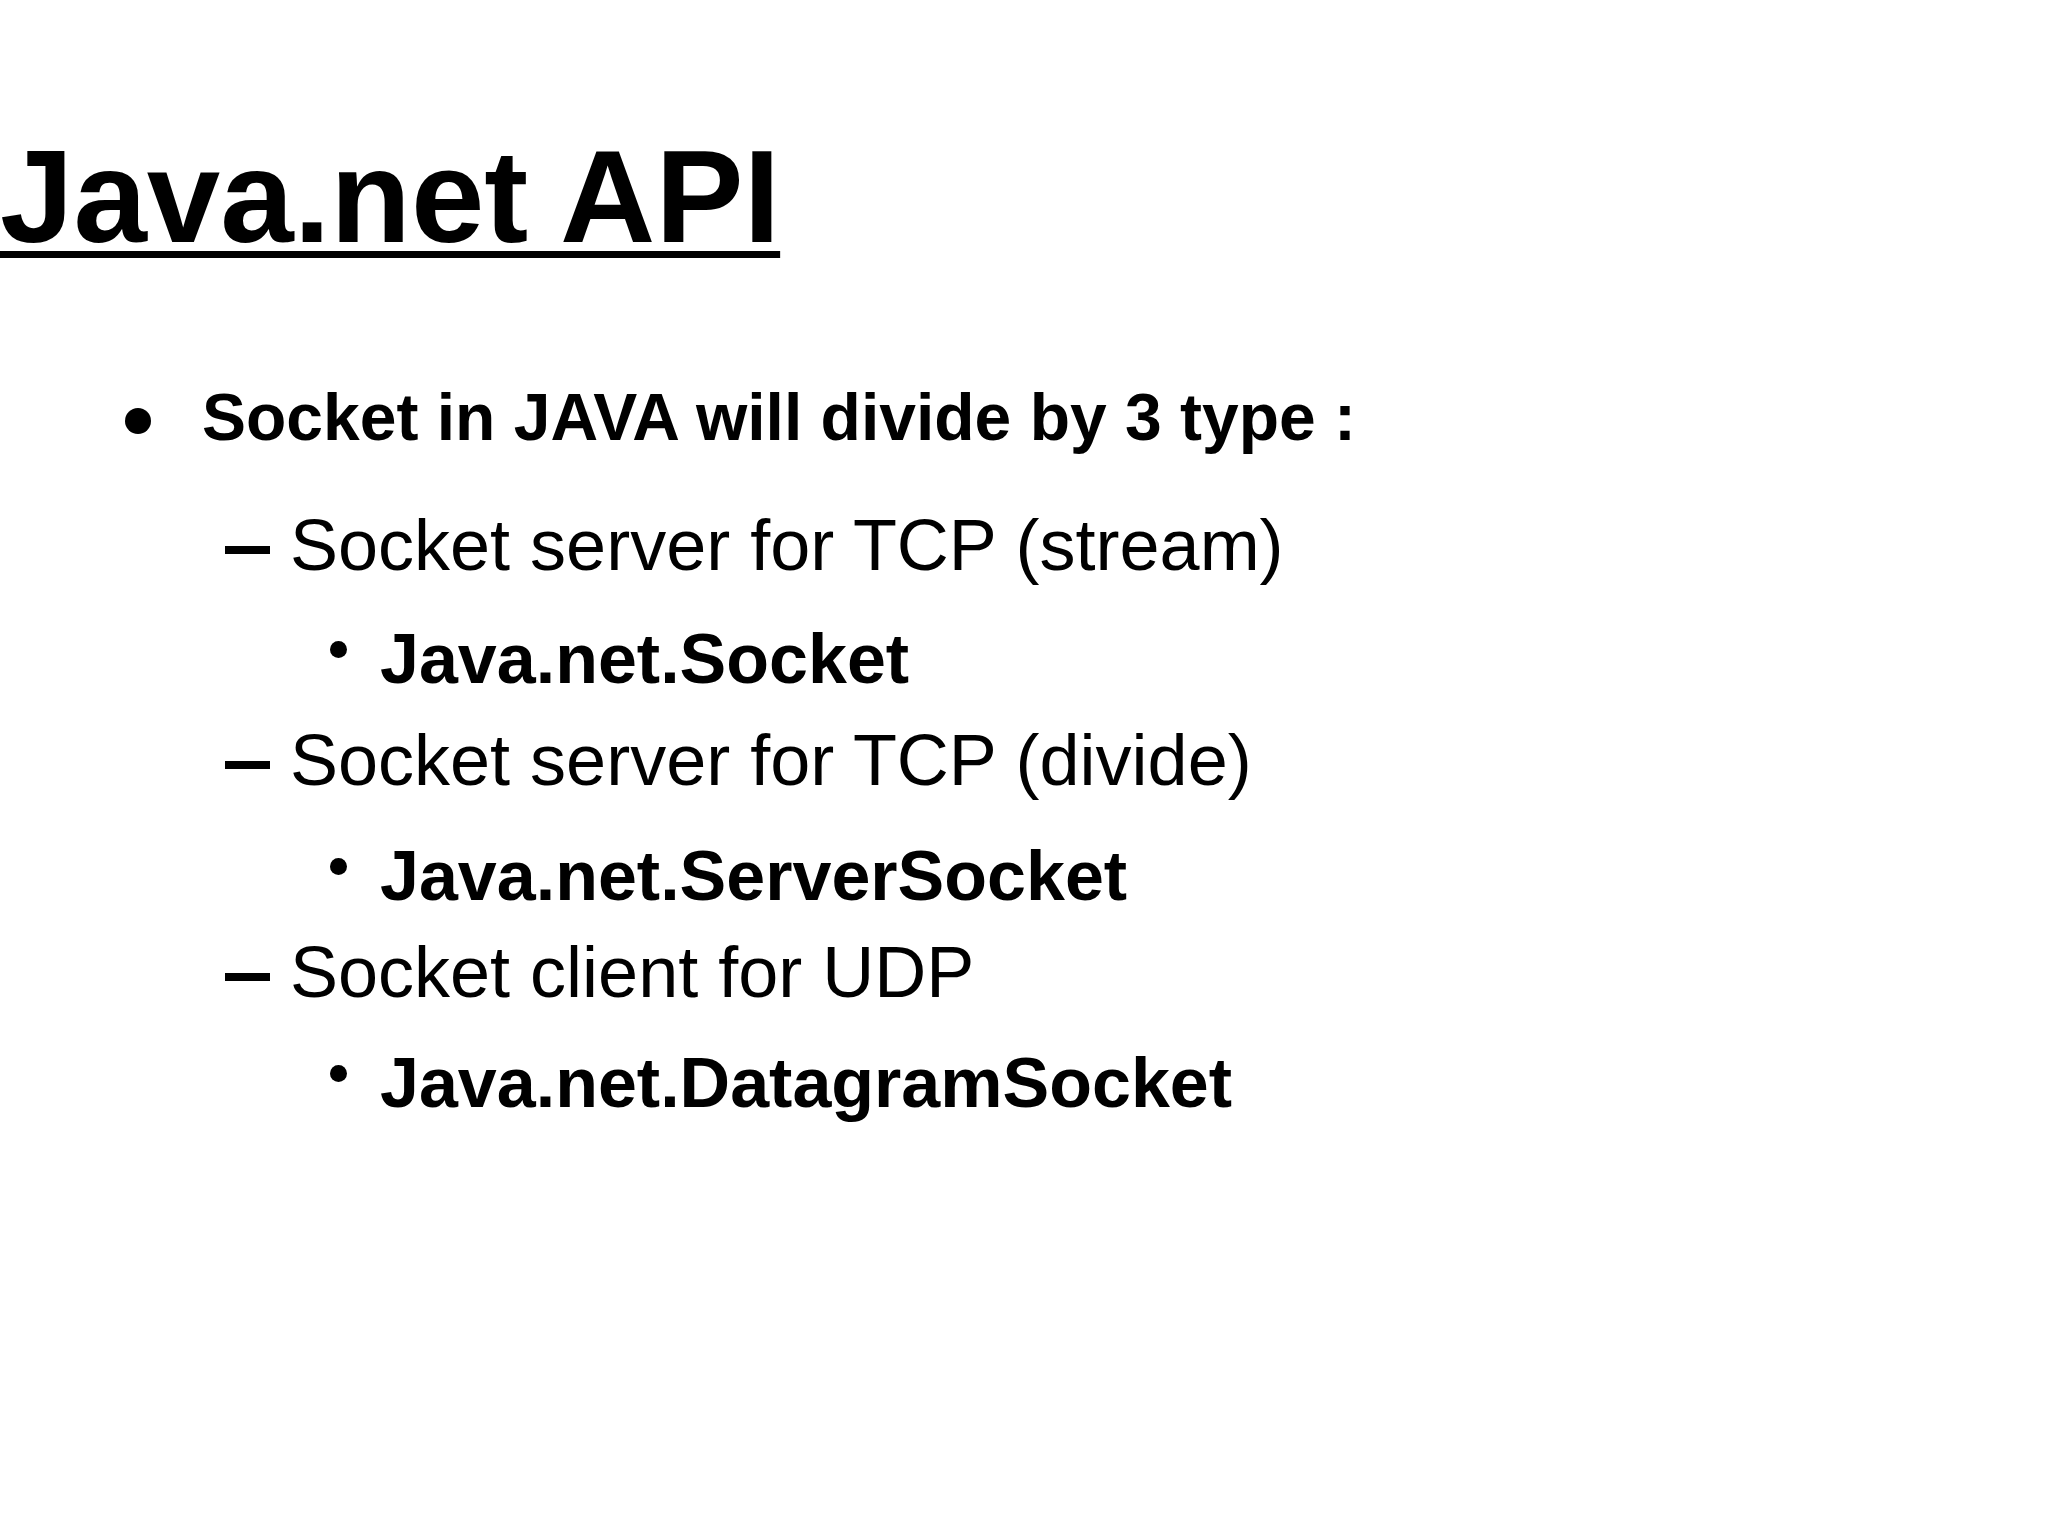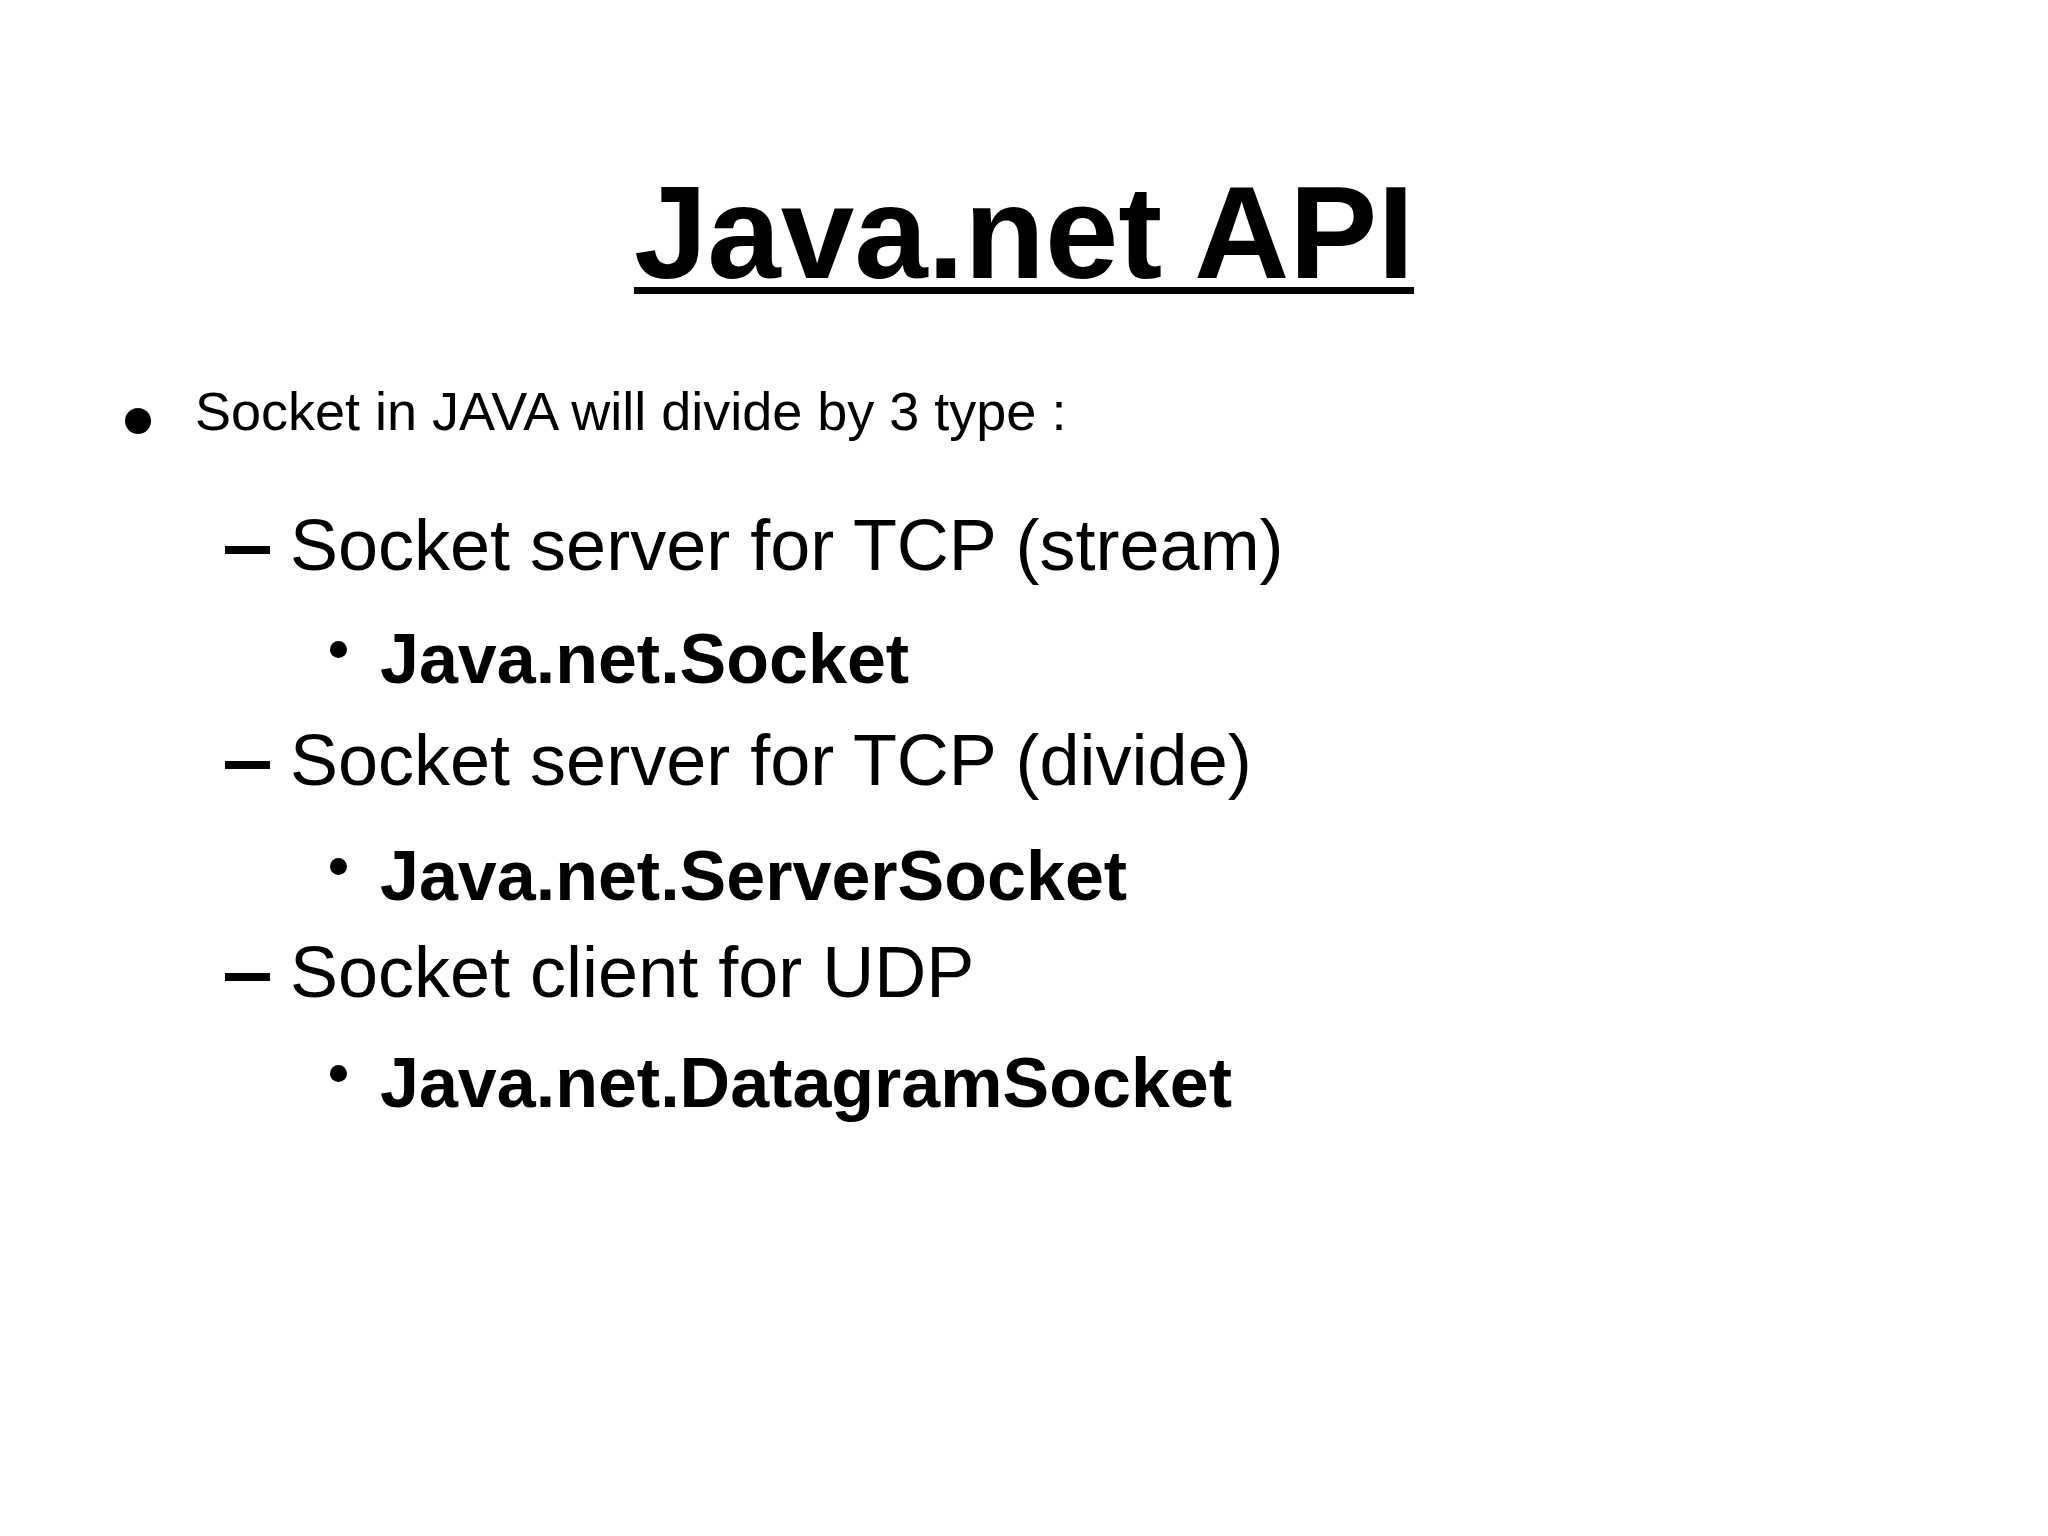--- a/index.html
+++ b/index.html
@@ -14,23 +14,21 @@
     background: #ffffff;
     overflow: hidden;
     font-family: "Liberation Sans", sans-serif;
     color: #000000;
   }
   .title-wrap {
     position: absolute;
     top: 131px;
     left: 0;
     width: 100%;
-    text-align: center;
     line-height: 1;
-    margin-top: 36px;
   }
   .title-text {
     display: inline-block;
     font-size: 132px;
     font-weight: 700;
     line-height: 1;
     color: #000000;
     text-decoration: underline;
     text-decoration-thickness: 7px;
     text-underline-offset: 9px;
@@ -43,21 +41,21 @@
     white-space: nowrap;
   }
   .row .txt {
     position: absolute;
     top: 0;
     display: inline-block;
     line-height: 1;
     color: #000000;
   }
   
-  .l1 .txt { left: 195px; font-size: 54px; font-weight: 400; }
+  .l1 .txt { left: 202px; font-size: 66px; font-weight: 700; }
   .l1 .marker {
     position: absolute;
     left: 125px;
     top: 24px;
     width: 26px;
     height: 26px;
     border-radius: 50%;
     background: #000000;
   }
   

